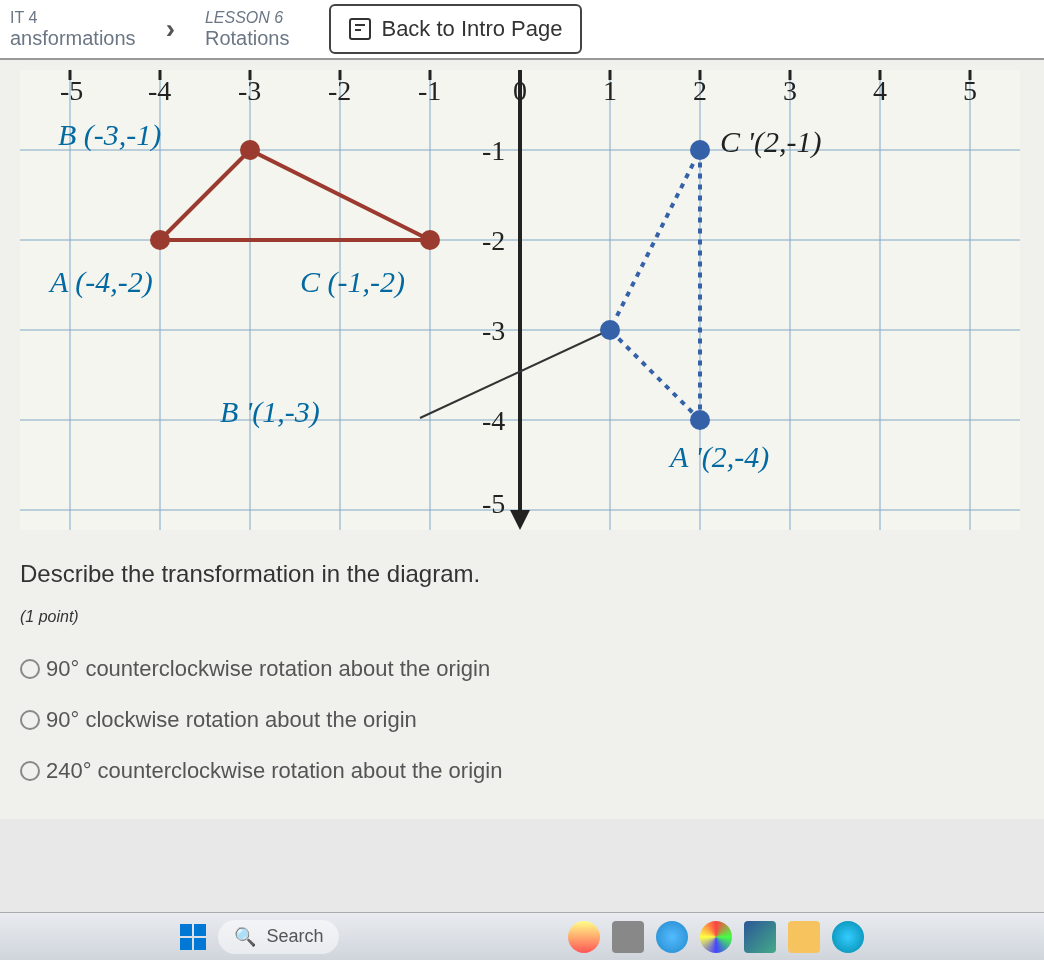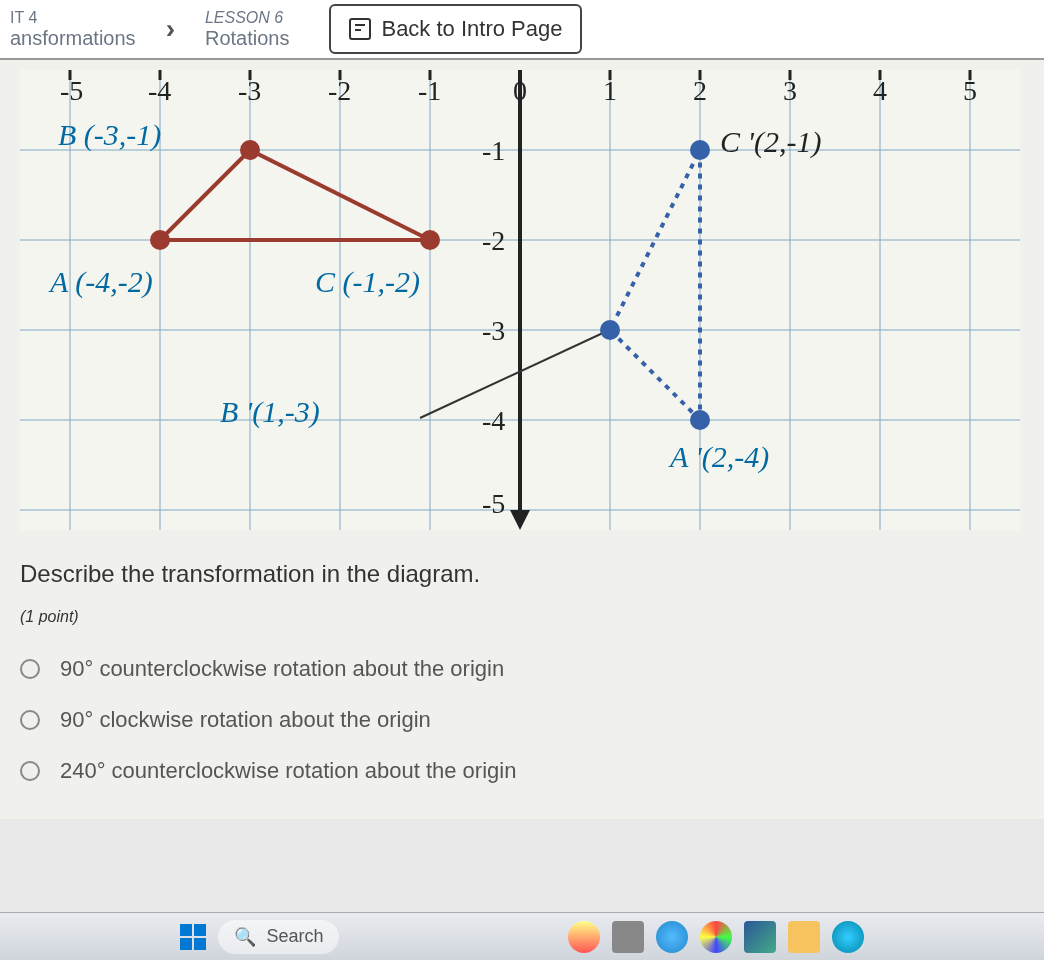--- a/index.html
+++ b/index.html
@@ -111,21 +111,21 @@
     }
     .point-value {
       font-size: 16px;
       color: #333;
       font-style: italic;
       margin-bottom: 30px;
     }
     .option {
       display: flex;
       align-items: center;
-      gap: 20px;
+      gap: 6px;
       margin-bottom: 25px;
       font-size: 22px;
       color: #555;
       cursor: pointer;
       margin-top: 8px;
     }
     .radio {
       width: 20px;
       height: 20px;
       border: 2px solid #888;
@@ -254,21 +254,21 @@
     <div class="axis-label" style="top:5px;left:943px;">5</div>
 
     <div class="axis-label" style="top:65px;left:462px;">-1</div>
     <div class="axis-label" style="top:155px;left:462px;">-2</div>
     <div class="axis-label" style="top:245px;left:462px;">-3</div>
     <div class="axis-label" style="top:335px;left:462px;">-4</div>
     <div class="axis-label" style="top:418px;left:462px;">-5</div>
 
     <div class="point-label" style="top:48px;left:38px;">B (-3,-1)</div>
     <div class="point-label" style="top:195px;left:30px;">A (-4,-2)</div>
-    <div class="point-label" style="top:195px;left:295px;font-style:italic;">C (-1,-2)</div>
+    <div class="point-label" style="top:195px;left:280px;font-style:italic;">C (-1,-2)</div>
     <div class="point-label" style="top:55px;left:700px;color:#222;">C '(2,-1)</div>
     <div class="point-label" style="top:325px;left:200px;">B '(1,-3)</div>
     <div class="point-label" style="top:370px;left:650px;">A '(2,-4)</div>
   </div>
 
   <div class="question-text">Describe the transformation in the diagram.</div>
   <div class="point-value">(1 point)</div>
 
   <div class="option">
     <span class="radio"></span>

